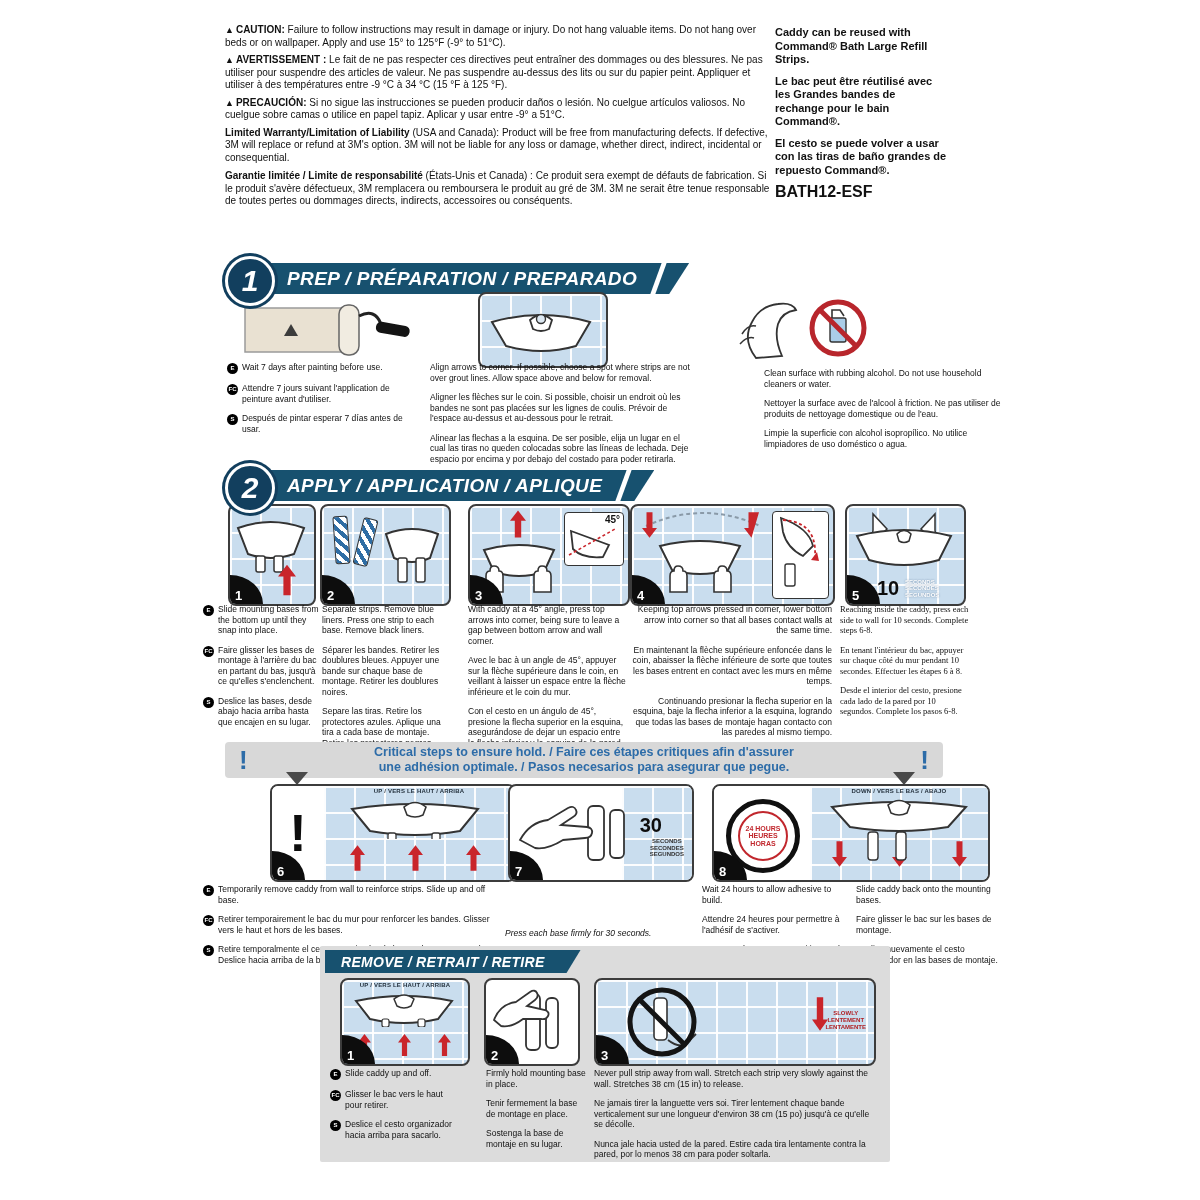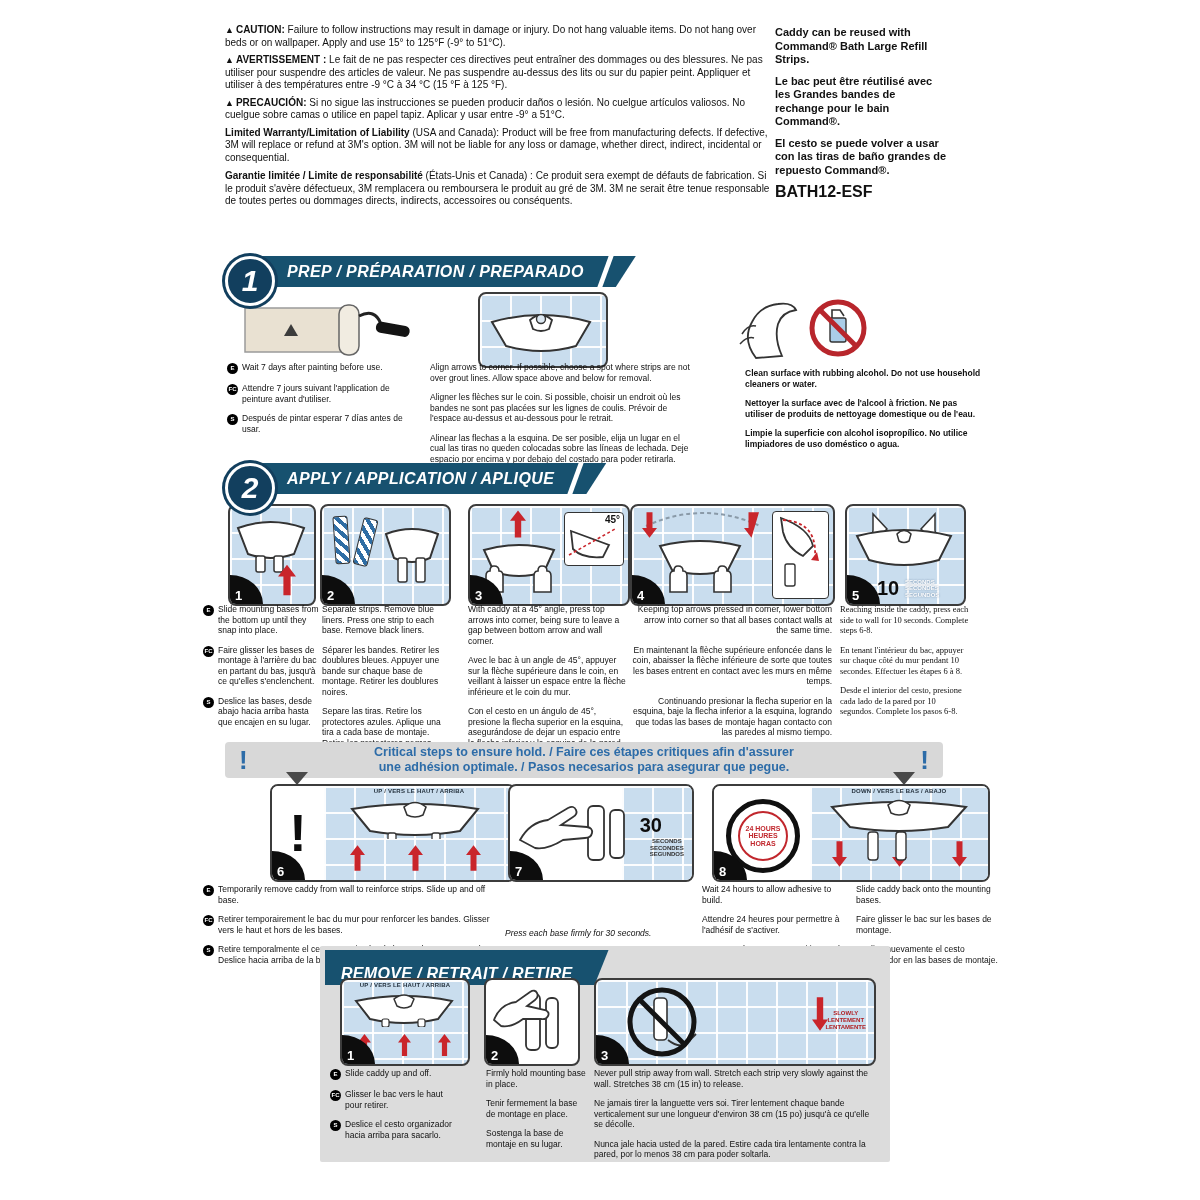--- a/index.html
+++ b/index.html
@@ -14,23 +14,23 @@
   .warranty p{margin:0 0 6px 0;}
   .reuse{position:absolute;left:775px;top:26px;width:172px;font-weight:bold;font-size:11px;line-height:13.5px;}
   .reuse p{margin:0 0 8px 0;}
   .sku{margin-top:12px;font-size:16px;}
 
   
   .sec-header{position:absolute;display:flex;align-items:flex-start;}
   .sec-num{width:44px;height:44px;border-radius:50%;background:#123f5e;border:3px solid #fff;
     box-shadow:0 0 0 3px #123f5e;color:#fff;font-size:30px;font-weight:bold;font-style:italic;
     display:flex;align-items:center;justify-content:center;z-index:2;flex:0 0 auto;}
-  .sec-banner{background:#17516f;color:#fff;font-style:italic;font-weight:bold;font-size:16px;
+  .sec-banner{background:#17516f;color:#fff;font-style:italic;font-weight:bold;font-size:19px;
     letter-spacing:.4px;height:31px;display:flex;align-items:center;
-    padding:0 52px 0 28px;margin-left:-16px;position:relative;
+    padding:0 52px 0 28px;margin-left:-16px;margin-top:7px;position:relative;
     clip-path:polygon(0 0,100% 0,calc(100% - 20px) 100%,0 100%);white-space:nowrap;}
   .sec-banner::after{content:"";position:absolute;right:28px;top:-2px;bottom:-2px;width:5px;
     background:#fff;transform:skewX(-20deg);}
 
   
   .stepcol{position:absolute;font-size:8.5px;line-height:10.5px;}
   .step{display:flex;gap:4px;margin-bottom:9px;}
   .dot{flex:0 0 11px;width:11px;height:11px;border-radius:50%;background:#000;color:#fff;
     font-size:6px;font-weight:bold;display:flex;align-items:center;justify-content:center;margin-top:1px;}
   .step-plain{margin-bottom:9px;}
@@ -68,22 +68,22 @@
   .crit-bar{position:absolute;background:#d8d8d8;border-radius:4px;display:flex;align-items:center;}
   .crit-bang{color:#2d6ca8;font-size:26px;font-weight:bold;padding:0 14px;}
   .crit-text{flex:1;text-align:center;color:#2d6ca8;font-weight:bold;font-size:12.5px;line-height:15px;}
   .crit-arrow{position:absolute;width:0;height:0;border-left:11px solid transparent;
     border-right:11px solid transparent;border-top:13px solid #4a4a4a;}
 
   .bang-black{font-size:52px;font-weight:bold;color:#0d0d0d;line-height:1;}
 
   
   .remove-bg{position:absolute;background:#dcdcdc;border-radius:2px;}
-  .remove-banner{background:#17516f;color:#fff;font-style:italic;font-weight:bold;font-size:16px;
-    letter-spacing:.3px;height:23px;display:inline-flex;align-items:center;padding:12px 36px 0 16px;
+  .remove-banner{background:#17516f;color:#fff;font-style:italic;font-weight:bold;font-size:14px;
+    letter-spacing:.3px;height:23px;display:inline-flex;align-items:center;padding:0 36px 0 16px;
     clip-path:polygon(0 0,100% 0,calc(100% - 14px) 100%,0 100%);position:absolute;white-space:nowrap;}
 
   svg{display:block;}
 </style>
 </head>
 <body>
 
 <div class="sheet">
 
   <div class="warnblock" style="position:absolute;left:225px;top:24px;width:548px;">
@@ -155,21 +155,21 @@
         <span>Después de pintar esperar 7 días antes de usar.</span>
       </div>
   </div>
 
   <div class="stepcol" style="left:430px;top:362px;width:264px;">
     <div class="step-plain">Align arrows to corner. If possible, choose a spot where strips are not over grout lines. Allow space above and below for removal.</div>
     <div class="step-plain">Aligner les flèches sur le coin. Si possible, choisir un endroit où les bandes ne sont pas placées sur les lignes de coulis. Prévoir de l'espace au-dessus et au-dessous pour le retrait.</div>
     <div class="step-plain">Alinear las flechas a la esquina. De ser posible, elija un lugar en el cual las tiras no queden colocadas sobre las líneas de lechada. Deje espacio por encima y por debajo del costado para poder retirarla.</div>
   </div>
 
-  <div class="stepcol" style="left:745px;top:368px;width:242px;font-weight:bold;">
+  <div class="stepcol" style="left:764px;top:368px;width:242px;">
     <div class="step-plain">Clean surface with rubbing alcohol. Do not use household cleaners or water.</div>
     <div class="step-plain">Nettoyer la surface avec de l'alcool à friction. Ne pas utiliser de produits de nettoyage domestique ou de l'eau.</div>
     <div class="step-plain">Limpie la superficie con alcohol isopropílico. No utilice limpiadores de uso doméstico o agua.</div>
   </div>
 
   <div class="sec-header" style="left:225px;top:463px;">
     <div class="sec-num">2</div>
     <div class="sec-banner">
         <span>APPLY / APPLICATION / APLIQUE</span>
       </div>

